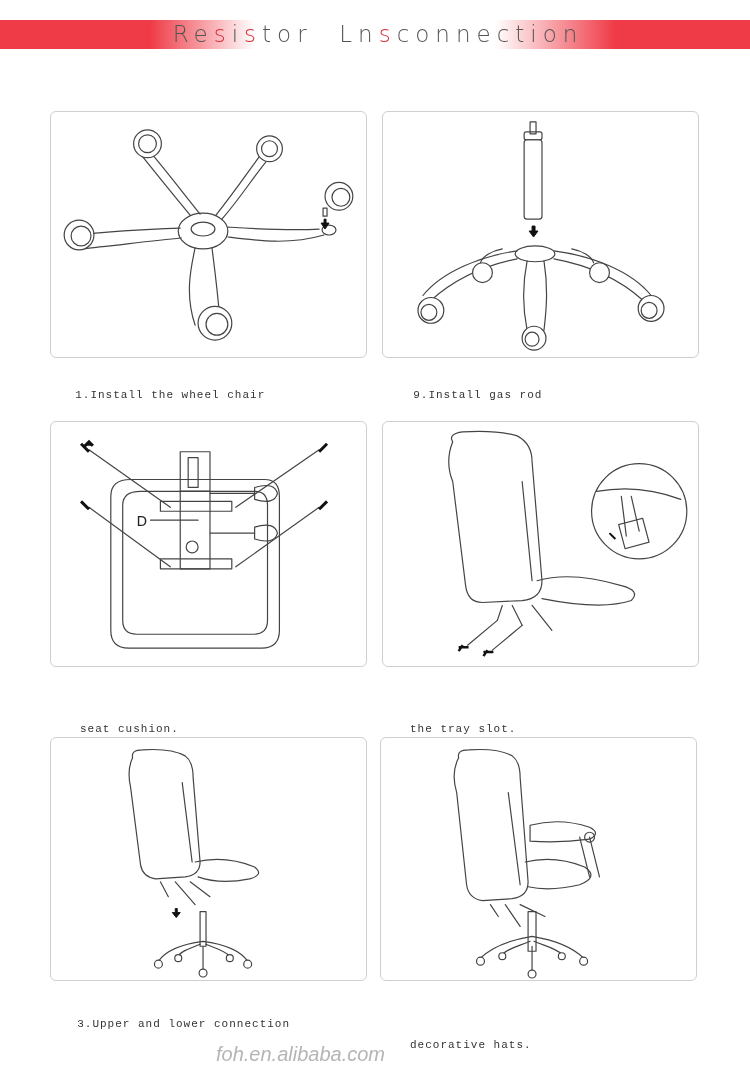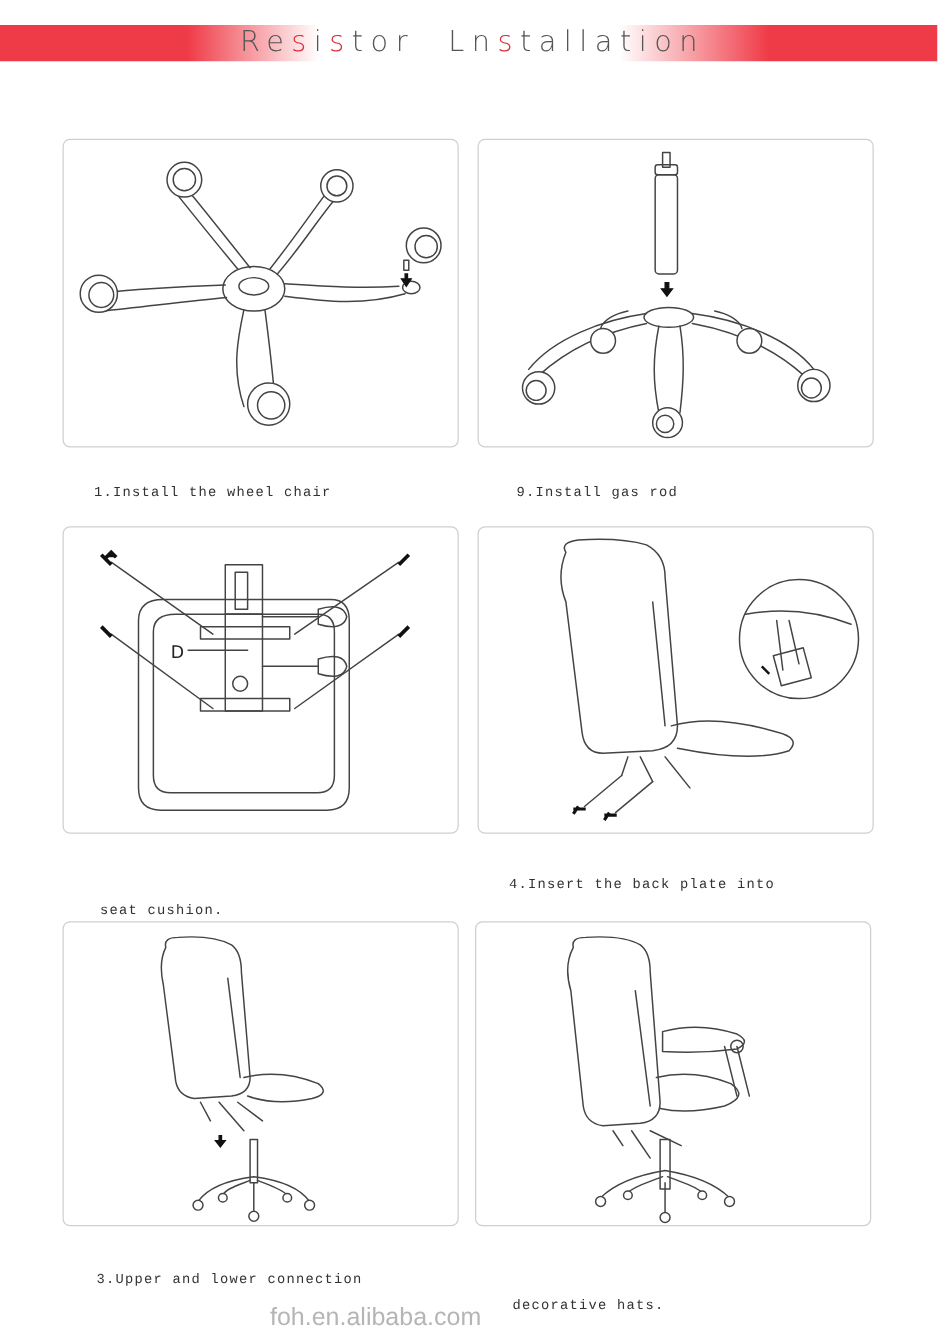--- a/index.html
+++ b/index.html
@@ -21,32 +21,32 @@
     position: absolute; border: 1.5px solid #cfcfcf; border-radius: 6px; background: #fff; box-sizing: border-box;
   }
   .panel svg { position: absolute; left: 0; top: 0; width: 100%; height: 100%; }
   .caption {
     position: absolute; font-family: Liberation Mono, monospace; font-size: 11px; color: #333;
     letter-spacing: 1px; line-height: 21px; white-space: pre;
   }
   .caption .indent { display: block; padding-left: 18px; }
   .watermark {
     position: absolute; left: 0; width: 601px; top: 1043px; text-align: center;
-    font-family: "Liberation Sans", sans-serif; font-size: 20px; color: #b5b5b5; letter-spacing: 0px;
+    font-family: "Liberation Sans", sans-serif; font-size: 20px; color: #b5b5b5; letter-spacing: 0px; font-style: italic;
   }
   .ln { fill: none; stroke: #444; stroke-width: 1.2; stroke-linejoin: round; stroke-linecap: round; }
   .fl { fill: #fff; stroke: #444; stroke-width: 1.2; }
   .blk { fill: #111; stroke: #111; }
 </style>
 </head>
 <body>
 
 <div class="banner"></div>
 <div class="banner-title">
-  <span>Re</span><span class="hl">s</span><span>i</span><span class="hl">s</span><span style="white-space:pre">tor  Ln</span><span class="hl">s</span><span>tallation</span>
+  <span>Re</span><span class="hl">s</span><span>i</span><span class="hl">s</span><span style="white-space:pre">tor  Ln</span><span class="hl">s</span><span>connection</span>
 </div>
 
 <div class="panel" style="left:50px; top:111px; width:317px; height:247px;">
   <svg viewBox="0 0 317 247">
     <ellipse class="ln" cx="153" cy="120" rx="25" ry="18"></ellipse>
     <ellipse class="ln" cx="153" cy="118" rx="12" ry="7"></ellipse>
     <path class="ln" d="M140 104 C120 80 100 55 88 40 M150 103 C130 78 110 52 96 36"></path>
     <path class="ln" d="M166 104 C185 80 200 58 212 42 M172 108 C192 85 206 62 220 46"></path>
     <path class="ln" d="M130 117 C100 118 60 120 25 124 M131 127 C100 130 60 135 30 138"></path>
     <path class="ln" d="M178 116 C210 118 240 120 270 118 M178 126 C210 130 240 134 275 124"></path>
@@ -129,21 +129,20 @@
     <path class="ln" d="M115 200 L85 225 M140 205 L110 230"></path>
     <path class="blk" d="M80 225 l-4 6 M76 227 l10 0 M105 230 l-4 6 M101 232 l10 0" stroke-width="2.5"></path>
     <circle class="ln" cx="258" cy="90" r="48"></circle>
     <path class="ln" d="M215 70 Q258 62 300 78"></path>
     <path class="ln" d="M240 75 L245 115 M250 75 L258 110"></path>
     <rect class="ln" x="240" y="100" width="25" height="25" transform="rotate(-15 252 112)"></rect>
     <path class="blk" d="M228 112 l6 6" stroke-width="2"></path>
   </svg>
 </div>
 <div class="caption" style="left:392px; top:677px;">
-  <span>4.Insert the back plate into</span>
   <span class="indent">the tray slot.</span>
 </div>
 
 <div class="panel" style="left:50px; top:737px; width:317px; height:244px;">
   <svg viewBox="0 0 317 244">
     <path class="ln" d="M82 20 Q80 12 92 12 Q120 10 135 18 Q143 24 143 40 L150 125 Q150 138 135 140 L105 142 Q92 140 90 128 L80 50 Q76 32 82 20 Z"></path>
     <path class="ln" d="M132 45 L142 125"></path>
     <path class="ln" d="M145 125 Q175 118 205 130 Q215 138 200 142 Q170 148 148 140"></path>
     <path class="ln" d="M110 145 L118 160 M125 145 L145 168 M140 145 L160 160"></path>
     <path class="blk" d="M125 172 h2 v4 h3 l-4 5 l-4 -5 h3 z"></path>

